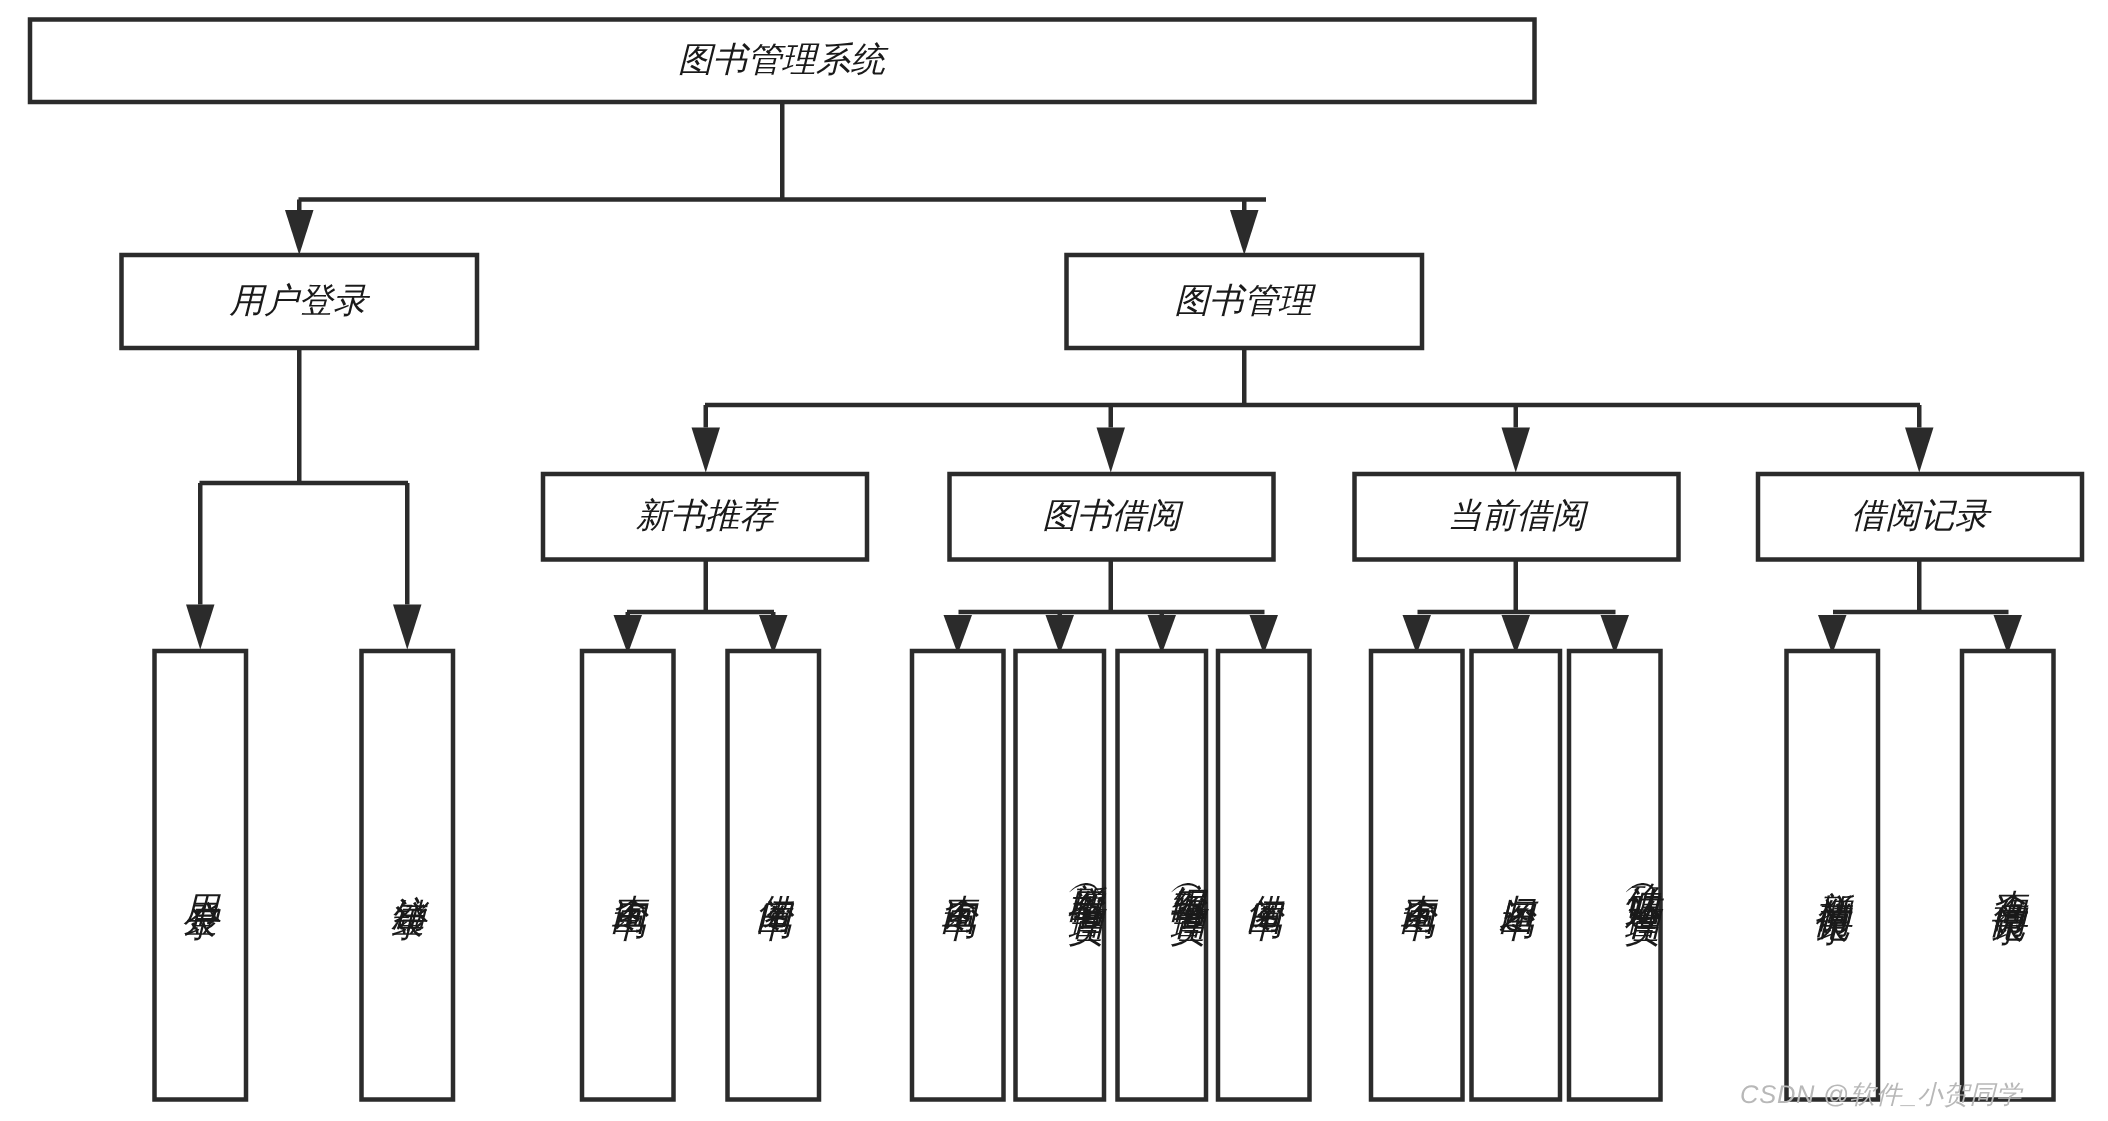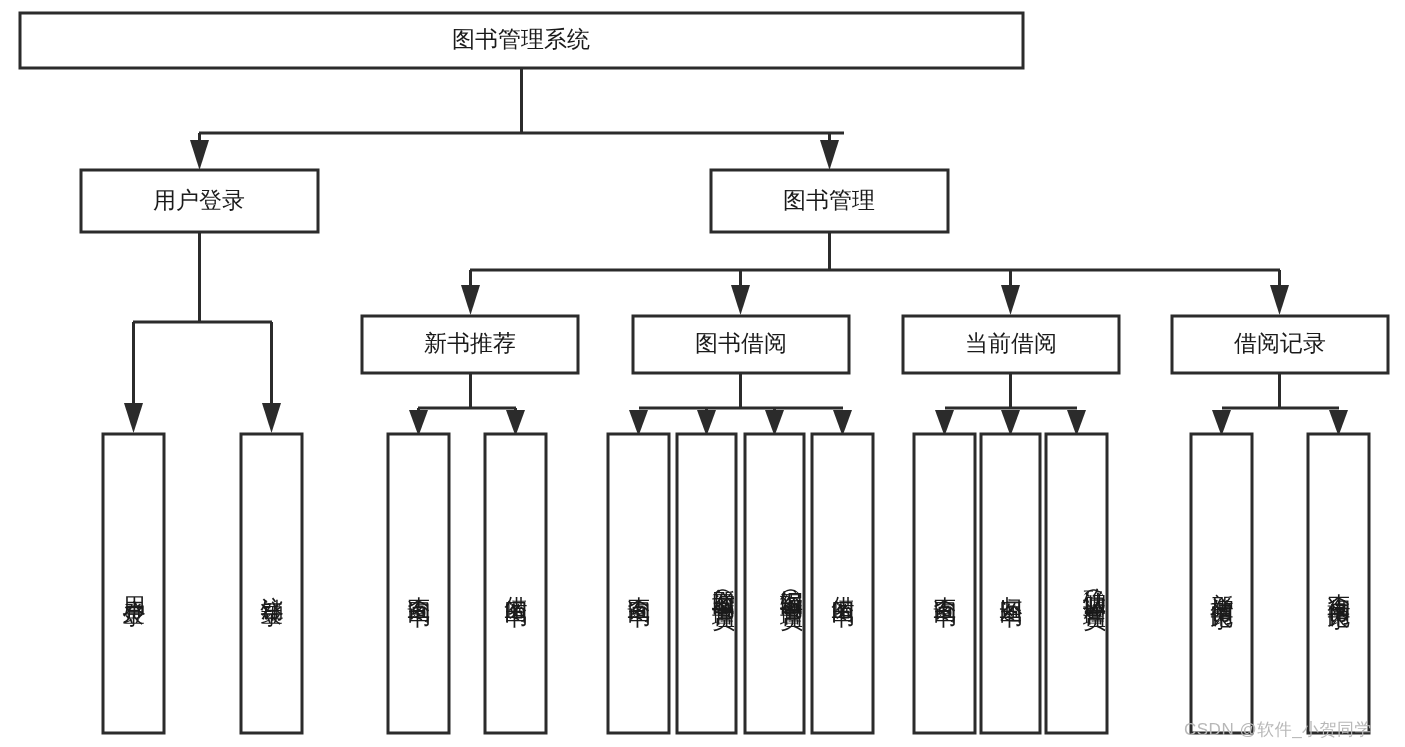--- a/index.html
+++ b/index.html
@@ -11,20 +11,21 @@
     width: 1405px;
     height: 747px;
     font-family: "Liberation Sans", "DejaVu Sans", sans-serif;
     overflow: hidden;
     position: relative;
   }
   #diagram-root {
     position: relative;
     width: 1405px;
     height: 612px;
+    font-style: italic;
   }
   svg.diagram-canvas {
     position: absolute;
     left: 0;
     top: 0;
     width: 1405px;
     height: 747px;
   }
   .node-box {
     fill: #ffffff;
@@ -203,15 +204,15 @@
   <div class="leaf-label" style="left:745px;  top:434px; width:59px; height:299px; align-items:flex-start;">编辑图书（管理员）</div>
   <div class="leaf-label" style="left:812px;  top:434px; width:61px; height:299px;">借阅图书</div>
 
   <div class="leaf-label" style="left:914px;  top:434px; width:61px; height:299px;">查询图书</div>
   <div class="leaf-label" style="left:981px;  top:434px; width:59px; height:299px;">归还图书</div>
   <div class="leaf-label" style="left:1046px; top:434px; width:61px; height:299px; align-items:flex-start;">确认归还（管理员）</div>
 
   <div class="leaf-label" style="left:1191px; top:434px; width:61px; height:299px;">新增借阅记录</div>
   <div class="leaf-label" style="left:1308px; top:434px; width:61px; height:299px;">查询借阅记录</div>
 
-  <div class="watermark" style="left:1184px; top:718px;">CSDN @软件_小贺同学</div>
+  <div class="watermark" style="left:1160px; top:718px;">CSDN @软件_小贺同学</div>
 
 </div>
 
 </body></html>

